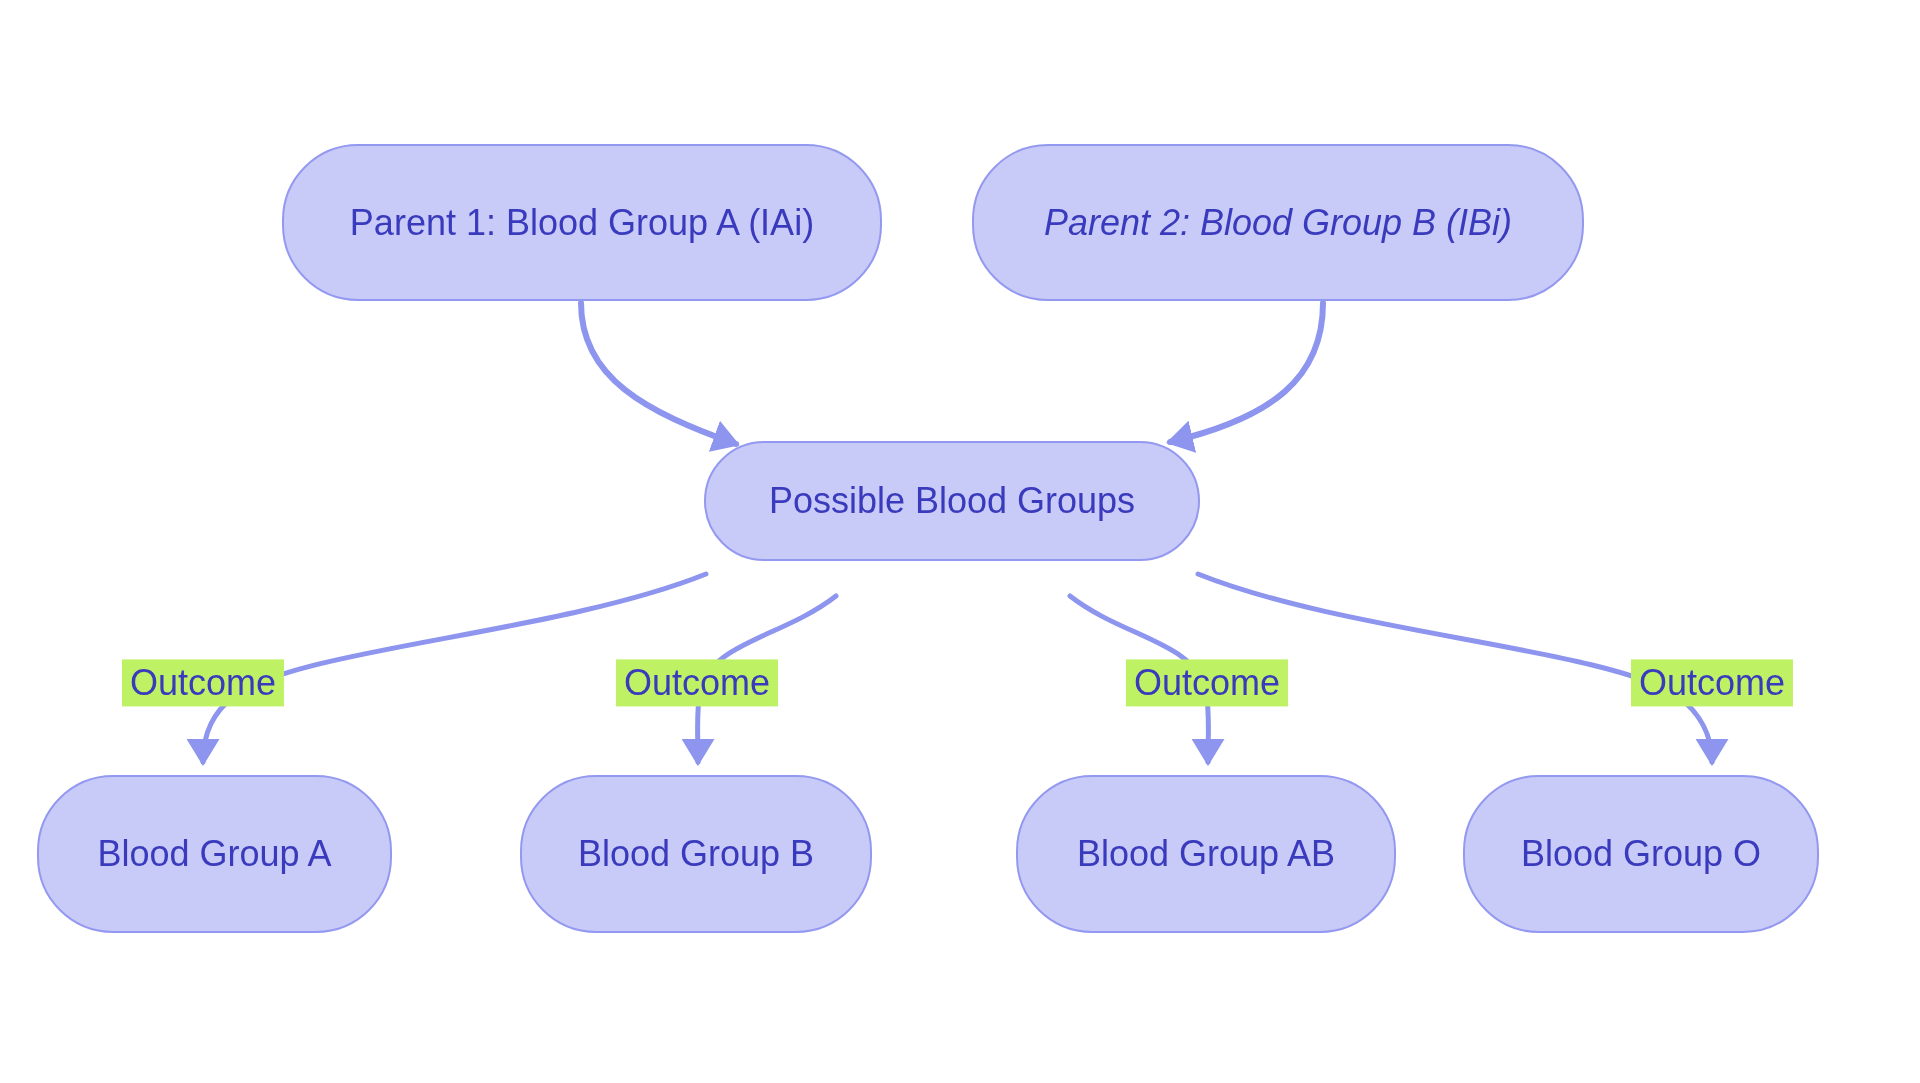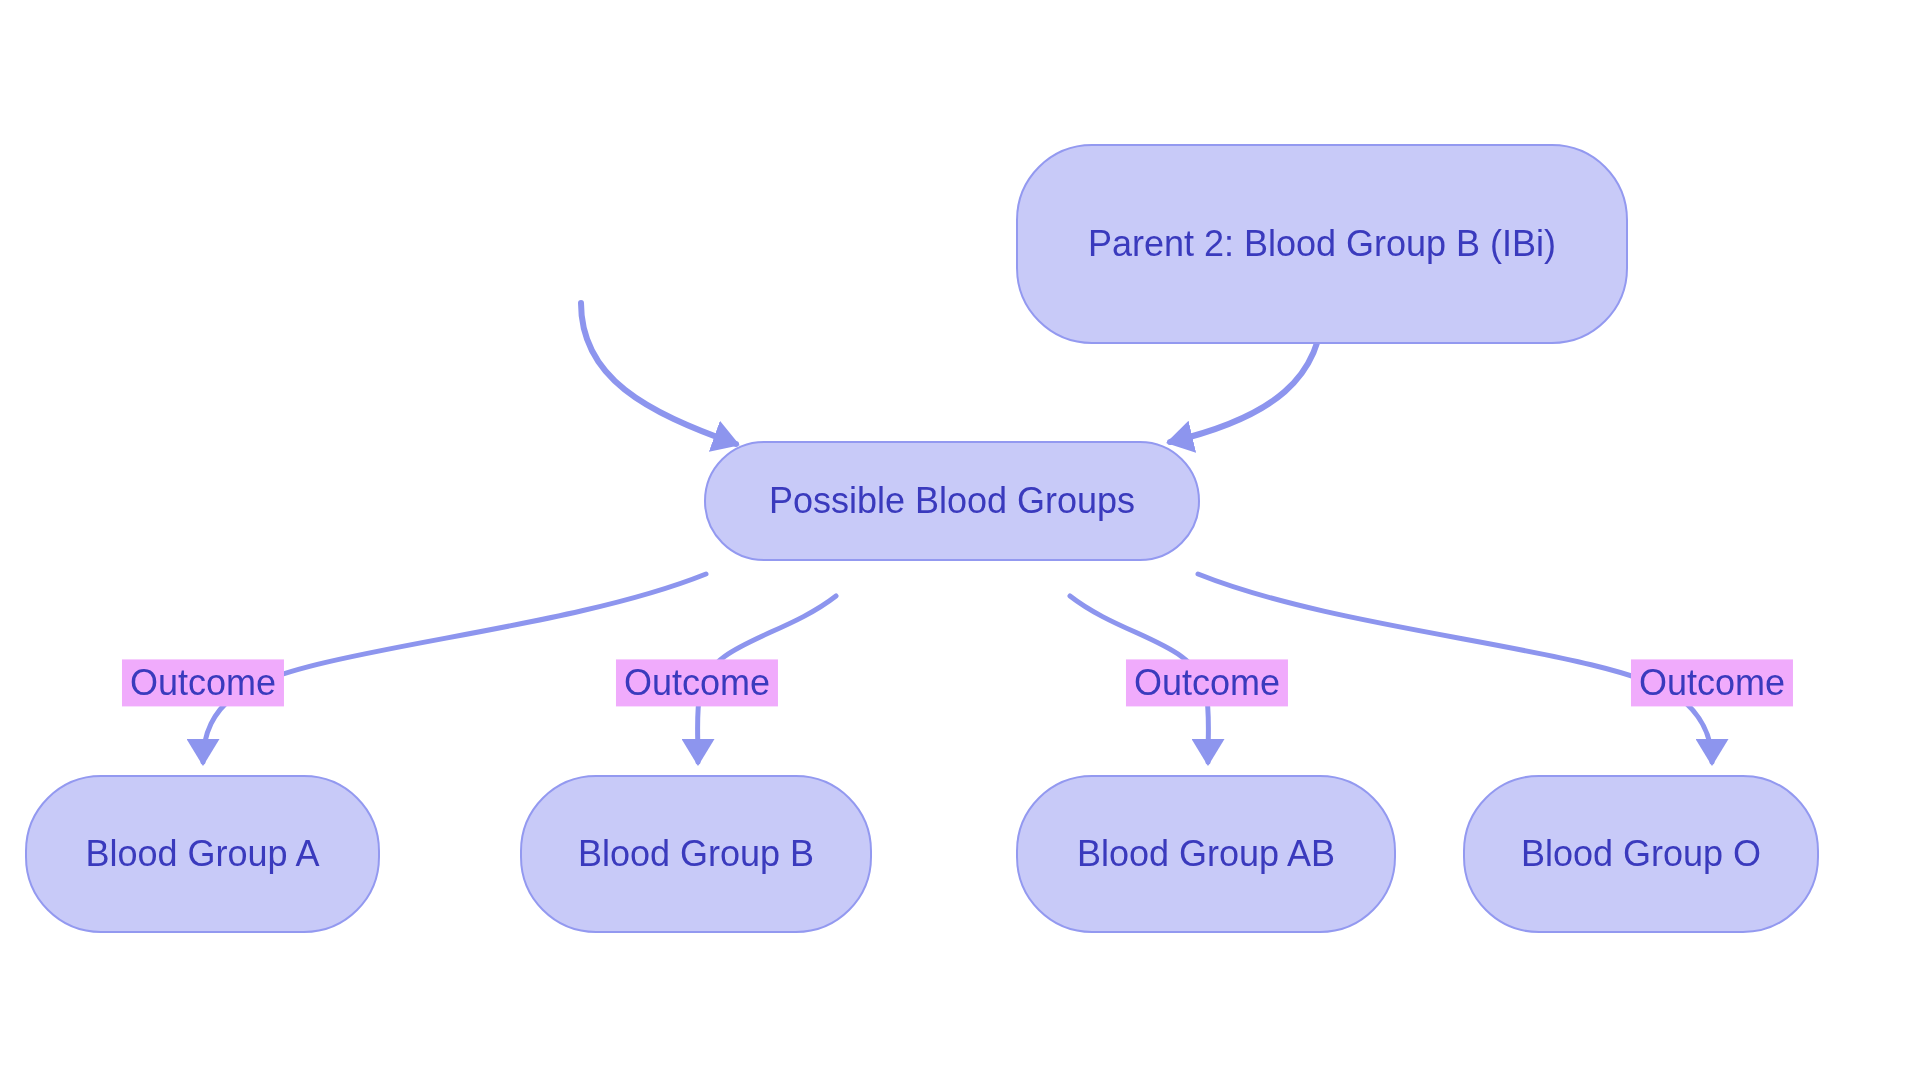--- a/index.html
+++ b/index.html
@@ -38,30 +38,30 @@
     color: #3a3abd;
     font-size: 36px;
     line-height: 1.15;
     display: flex;
     align-items: center;
     justify-content: center;
     text-align: center;
     white-space: nowrap;
   }
   .node-parent1  { left: 282px;  top: 144px; width: 600px; height: 157px; }
-  .node-parent2  { left: 1016px; top: 144px; width: 612px; height: 200px; }
+  .node-parent2  { left: 972px; top: 144px; width: 612px; height: 157px; font-style: italic; }
   .node-possible { left: 704px;  top: 441px; width: 496px; height: 120px; justify-content: center; }
-  .node-group-a  { left: 25px;   top: 775px; width: 355px; height: 158px; }
+  .node-group-a  { left: 37px;   top: 775px; width: 355px; height: 158px; }
   .node-group-b  { left: 520px;  top: 775px; width: 352px; height: 158px; }
   .node-group-ab { left: 1016px; top: 775px; width: 380px; height: 158px; align-items: center; }
   .node-group-o  { left: 1463px; top: 775px; width: 356px; height: 158px; }
   .edge-label {
     position: absolute;
     transform: translate(-50%, -50%);
-    background: #f0abfc;
+    background: #bef264;
     color: #3a3abd;
     font-size: 36px;
     line-height: 1.2;
     padding: 2px 8px;
     white-space: nowrap;
   }
   .edge-label-1 { left: 203px;  top: 683px; }
   .edge-label-2 { left: 697px;  top: 683px; }
   .edge-label-3 { left: 1207px; top: 683px; }
   .edge-label-4 { left: 1712px; top: 683px; }
@@ -78,20 +78,23 @@
       </marker>
     </defs>
     <path class="edge thick" d="M 581 303 C 581 378, 646 412, 736 444" marker-end="url(#arrowhead)"></path>
     <path class="edge thick" d="M 1323 303 C 1323 378, 1272 418, 1170 442" marker-end="url(#arrowhead)"></path>
     <path class="edge thin" d="M 706 574 C 556 634, 300 648, 234 696 C 214 712, 203 732, 203 762" marker-end="url(#arrowhead)"></path>
     <path class="edge thin" d="M 836 596 C 782 638, 710 642, 700 692 C 696 714, 698 730, 698 762" marker-end="url(#arrowhead)"></path>
     <path class="edge thin" d="M 1070 596 C 1124 638, 1196 642, 1206 692 C 1210 714, 1208 730, 1208 762" marker-end="url(#arrowhead)"></path>
     <path class="edge thin" d="M 1198 574 C 1348 634, 1604 648, 1678 696 C 1698 712, 1712 732, 1712 762" marker-end="url(#arrowhead)"></path>
   </svg>
 
+  <div class="node node-parent1">
+    <span>Parent 1: Blood Group A (IAi)</span>
+  </div>
 
   <div class="node node-parent2">
     <span>Parent 2: Blood Group B (IBi)</span>
   </div>
 
   <div class="node node-possible">
     <span>Possible Blood Groups</span>
   </div>
 
   <div class="edge-label edge-label-1">Outcome</div>

